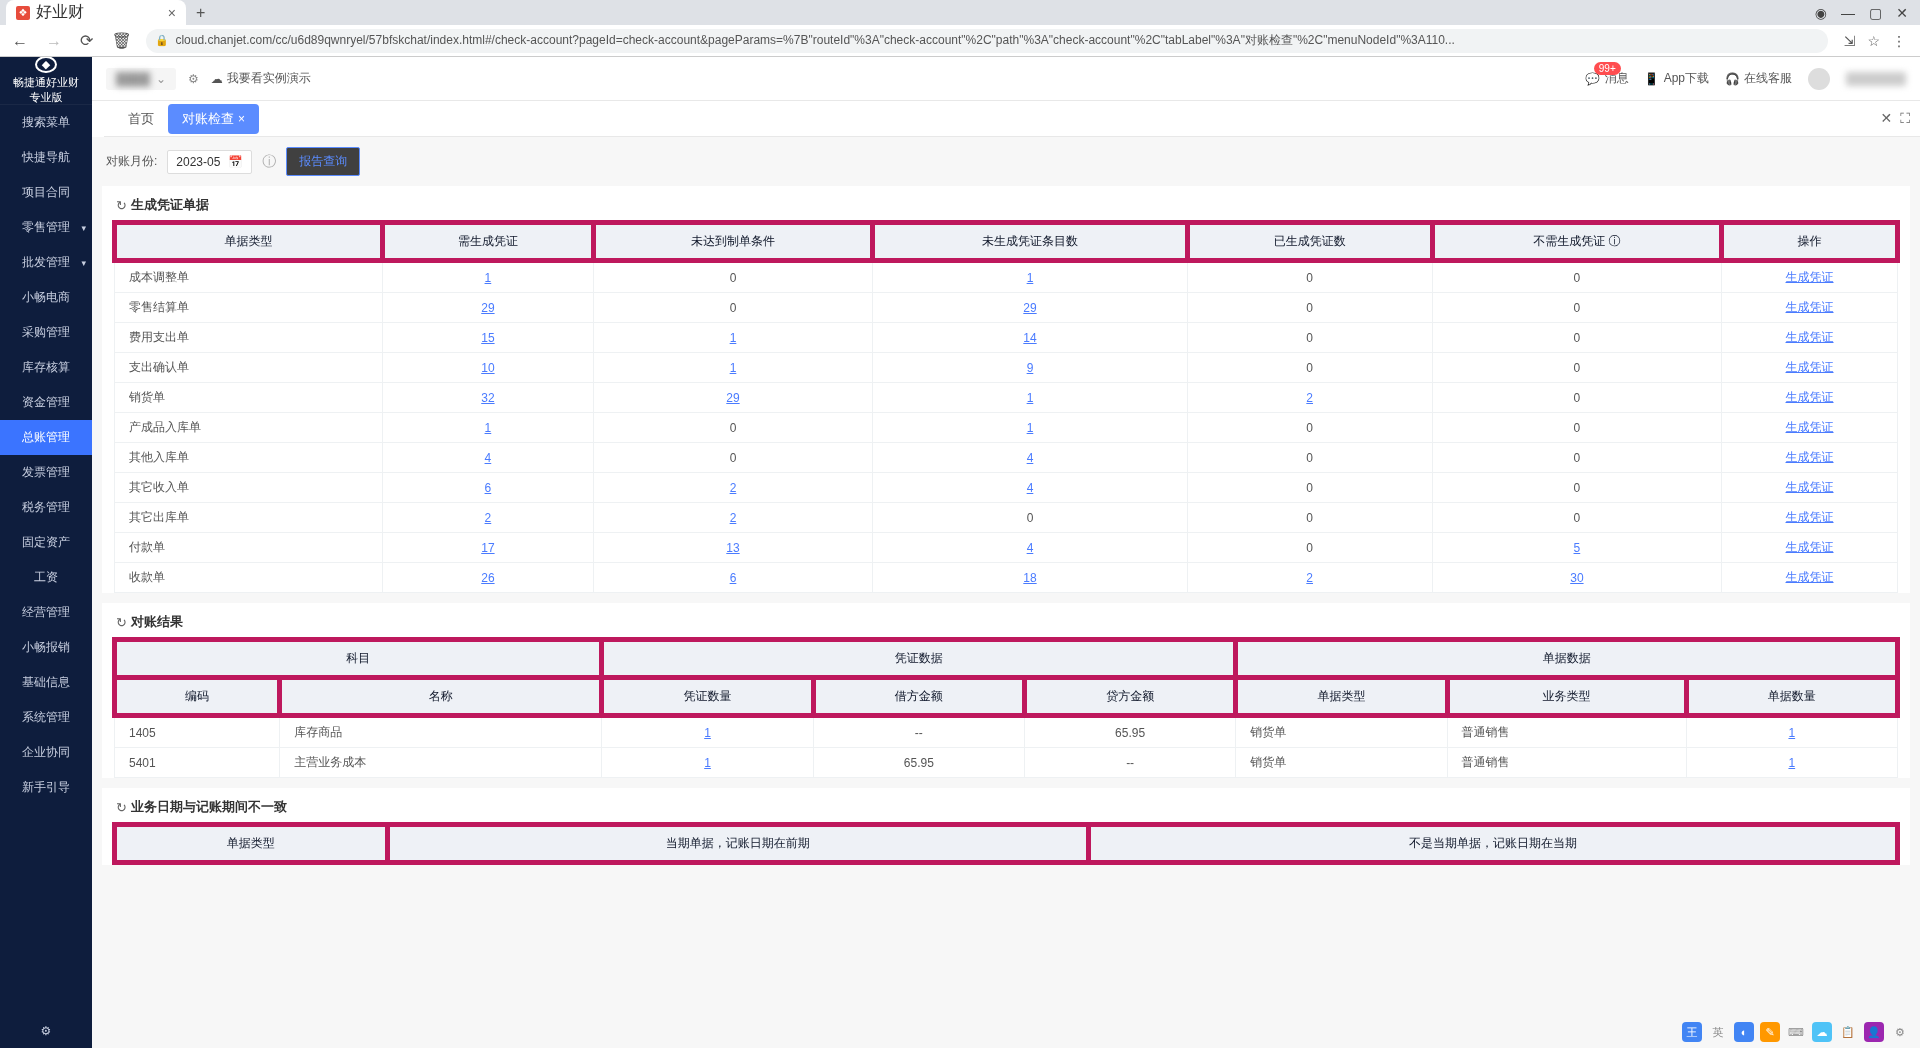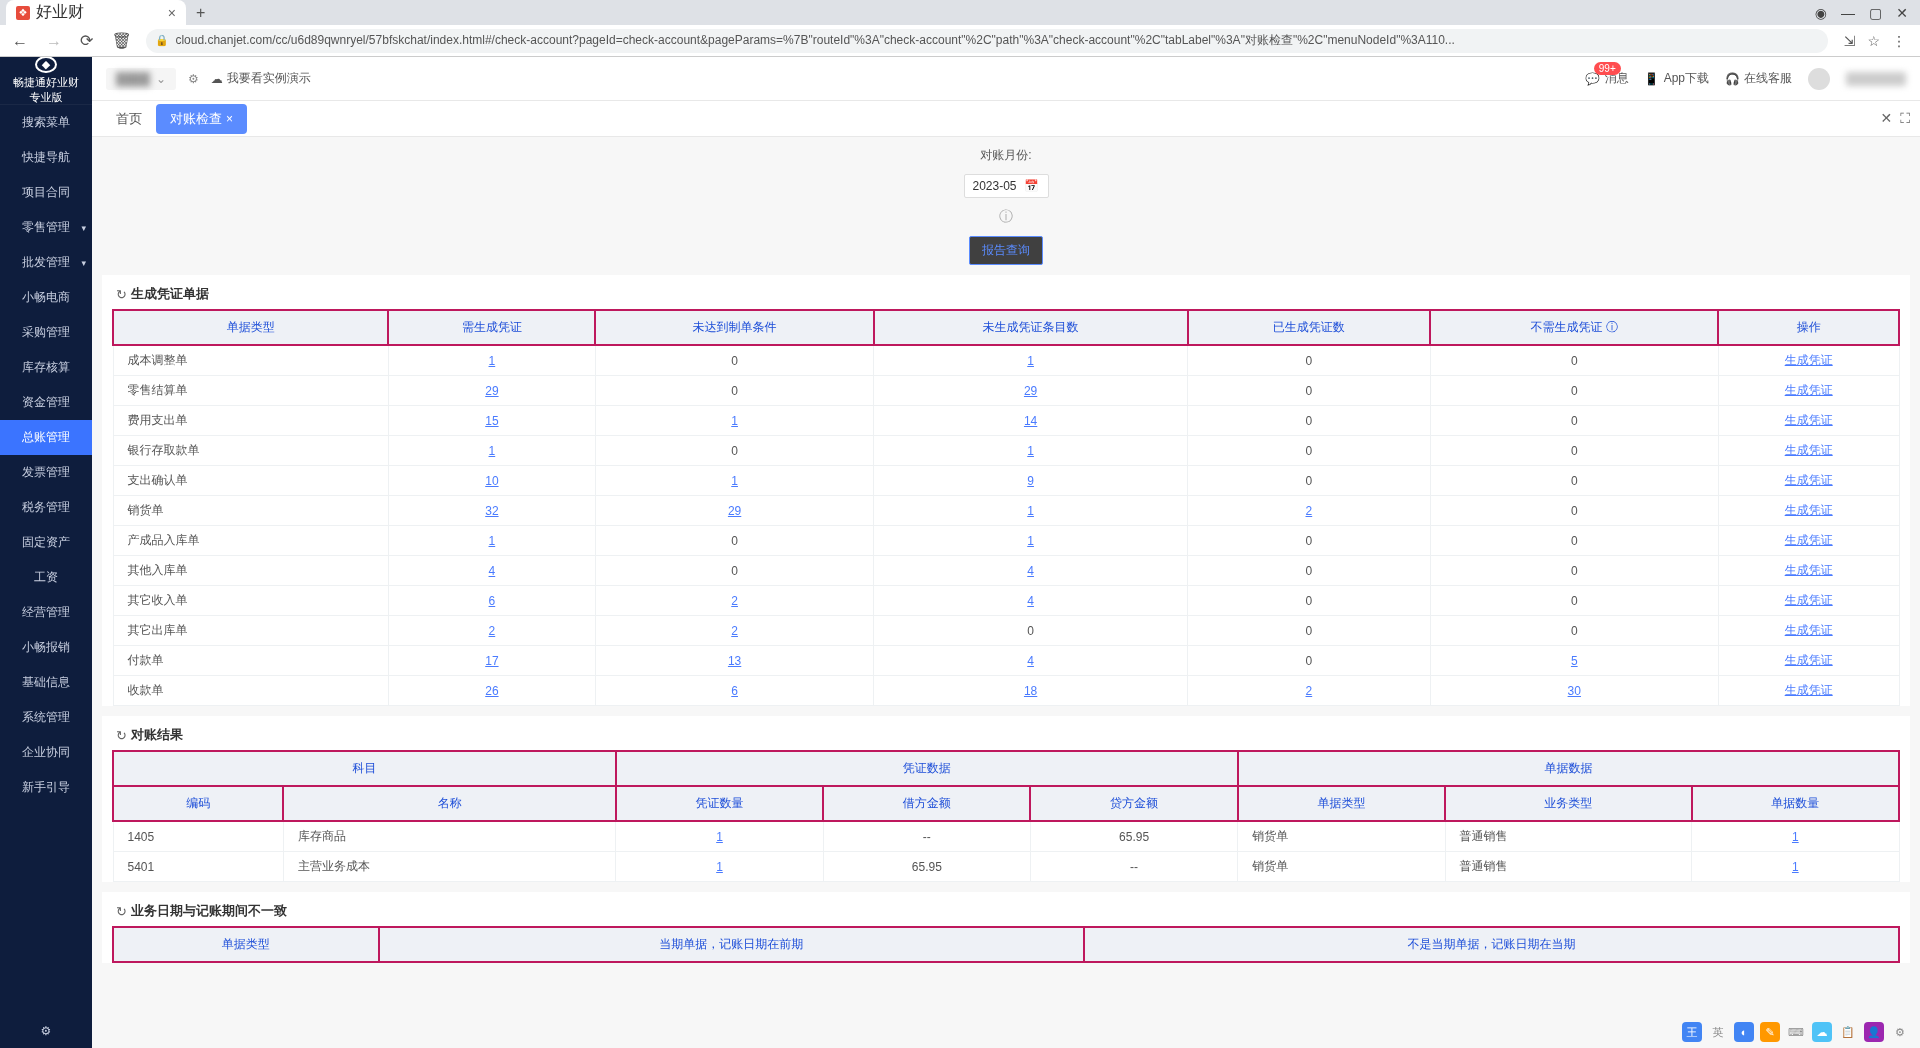--- a/index.html
+++ b/index.html
@@ -37,41 +37,41 @@
 .app-header { height: 44px; display: flex; align-items: center; padding: 0 14px; border-bottom: 1px solid #e8e8e8; gap: 12px; }
 .org-select { display: flex; align-items: center; gap: 6px; background: #f5f5f5; padding: 4px 10px; border-radius: 3px; color: #999; }
 .org-select .blur { filter: blur(3px); }
 .header-link { color: #555; font-size: 12px; display: flex; align-items: center; gap: 4px; }
 .header-right { margin-left: auto; display: flex; align-items: center; gap: 16px; }
 .header-right .item { display: flex; align-items: center; gap: 4px; color: #555; cursor: pointer; position: relative; }
 .badge99 { position: absolute; top: -8px; left: 8px; background: #ff4d4f; color: #fff; font-size: 10px; padding: 1px 5px; border-radius: 8px; }
 .avatar { width: 22px; height: 22px; background: #ddd; border-radius: 50%; }
 .user-blur { width: 60px; height: 14px; background: #ccc; filter: blur(3px); border-radius: 2px; }
 
-.tabs-row { height: 36px; display: flex; align-items: center; border-bottom: 1px solid #e8e8e8; padding: 0 10px; }
+.tabs-row { height: 36px; display: flex; align-items: center; border-bottom: 1px solid #e8e8e8; padding: 0 10px; margin-left: 12px; }
 .tab-item { padding: 6px 14px; font-size: 13px; color: #555; cursor: pointer; border-radius: 4px; display: flex; align-items: center; gap: 4px; }
 .tab-item.active { background: #5b8cff; color: #fff; }
 .tab-x { font-size: 12px; }
 .tabs-actions { margin-left: auto; display: flex; gap: 8px; color: #666; }
 .tabs-actions span { cursor: pointer; font-size: 14px; }
 
 .content { flex: 1; overflow-y: auto; background: #f7f7f7; }
 
-.filter-bar { background: #f7f7f7; padding: 10px 14px; display: flex; align-items: center; gap: 10px; flex-direction: column; }
+.filter-bar { background: #f7f7f7; padding: 10px 14px; display: flex; align-items: center; gap: 10px; }
 .filter-label { color: #555; }
 .date-input { background: #fff; border: 1px solid #ddd; padding: 4px 8px; border-radius: 2px; display: flex; align-items: center; gap: 8px; }
 .help-icon { color: #aaa; font-size: 14px; }
 .btn-outline { border: 1px solid #5b8cff; color: #5b8cff; background: #404040; padding: 5px 12px; border-radius: 2px; cursor: pointer; }
 
 .section { background: #fff; margin: 0 10px 10px 10px; }
 .section-title { padding: 10px 14px 6px 14px; font-size: 13px; font-weight: bold; color: #333; display: flex; align-items: center; gap: 4px; }
 .section-title .refresh-icon { color: #666; font-weight: normal; }
 
 .tbl { width: calc(100% - 20px); margin: 0 10px; border-collapse: collapse; }
-.tbl th { background: #eef1f6; padding: 8px 4px; font-size: 12px; font-weight: normal; color: #1d4ed8; border: 2px solid #be185d; text-align: center; }
+.tbl th { background: #eef1f6; padding: 8px 4px; font-size: 12px; font-weight: normal; color: #0f172a; border: 5px solid #be185d; text-align: center; }
 .tbl td { padding: 6px 6px; font-size: 12px; border: 1px solid #eef1f3; text-align: center; color: #555; }
 .tbl td.left { text-align: left; padding-left: 14px; }
 .tbl a { color: #4a7bff; text-decoration: underline; cursor: pointer; }
 
 .bottom-toolbar { position: fixed; bottom: 6px; right: 10px; display: flex; align-items: center; gap: 6px; }
 .bottom-toolbar .chip { width: 20px; height: 20px; border-radius: 4px; display: flex; align-items: center; justify-content: center; font-size: 11px; color: #fff; }
 .chip.blue { background: #4285f4; }
 .chip.orange { background: #ff9800; }
 .chip.purple { background: #9c27b0; }
 .chip.gray { color: #888; }
@@ -246,29 +246,20 @@
               <tr>
                 <td class="left">费用支出单</td>
                 <td><a>15</a></td>
                 <td><a>1</a></td>
                 <td><a>14</a></td>
                 <td>0</td>
                 <td>0</td>
                 <td><a>生成凭证</a></td>
               </tr>
               <tr>
-                <td class="left">银行存取款单</td>
-                <td><a>1</a></td>
-                <td>0</td>
-                <td><a>1</a></td>
-                <td>0</td>
-                <td>0</td>
-                <td><a>生成凭证</a></td>
-              </tr>
-              <tr>
                 <td class="left">支出确认单</td>
                 <td><a>10</a></td>
                 <td><a>1</a></td>
                 <td><a>9</a></td>
                 <td>0</td>
                 <td>0</td>
                 <td><a>生成凭证</a></td>
               </tr>
               <tr>
                 <td class="left">销货单</td>

